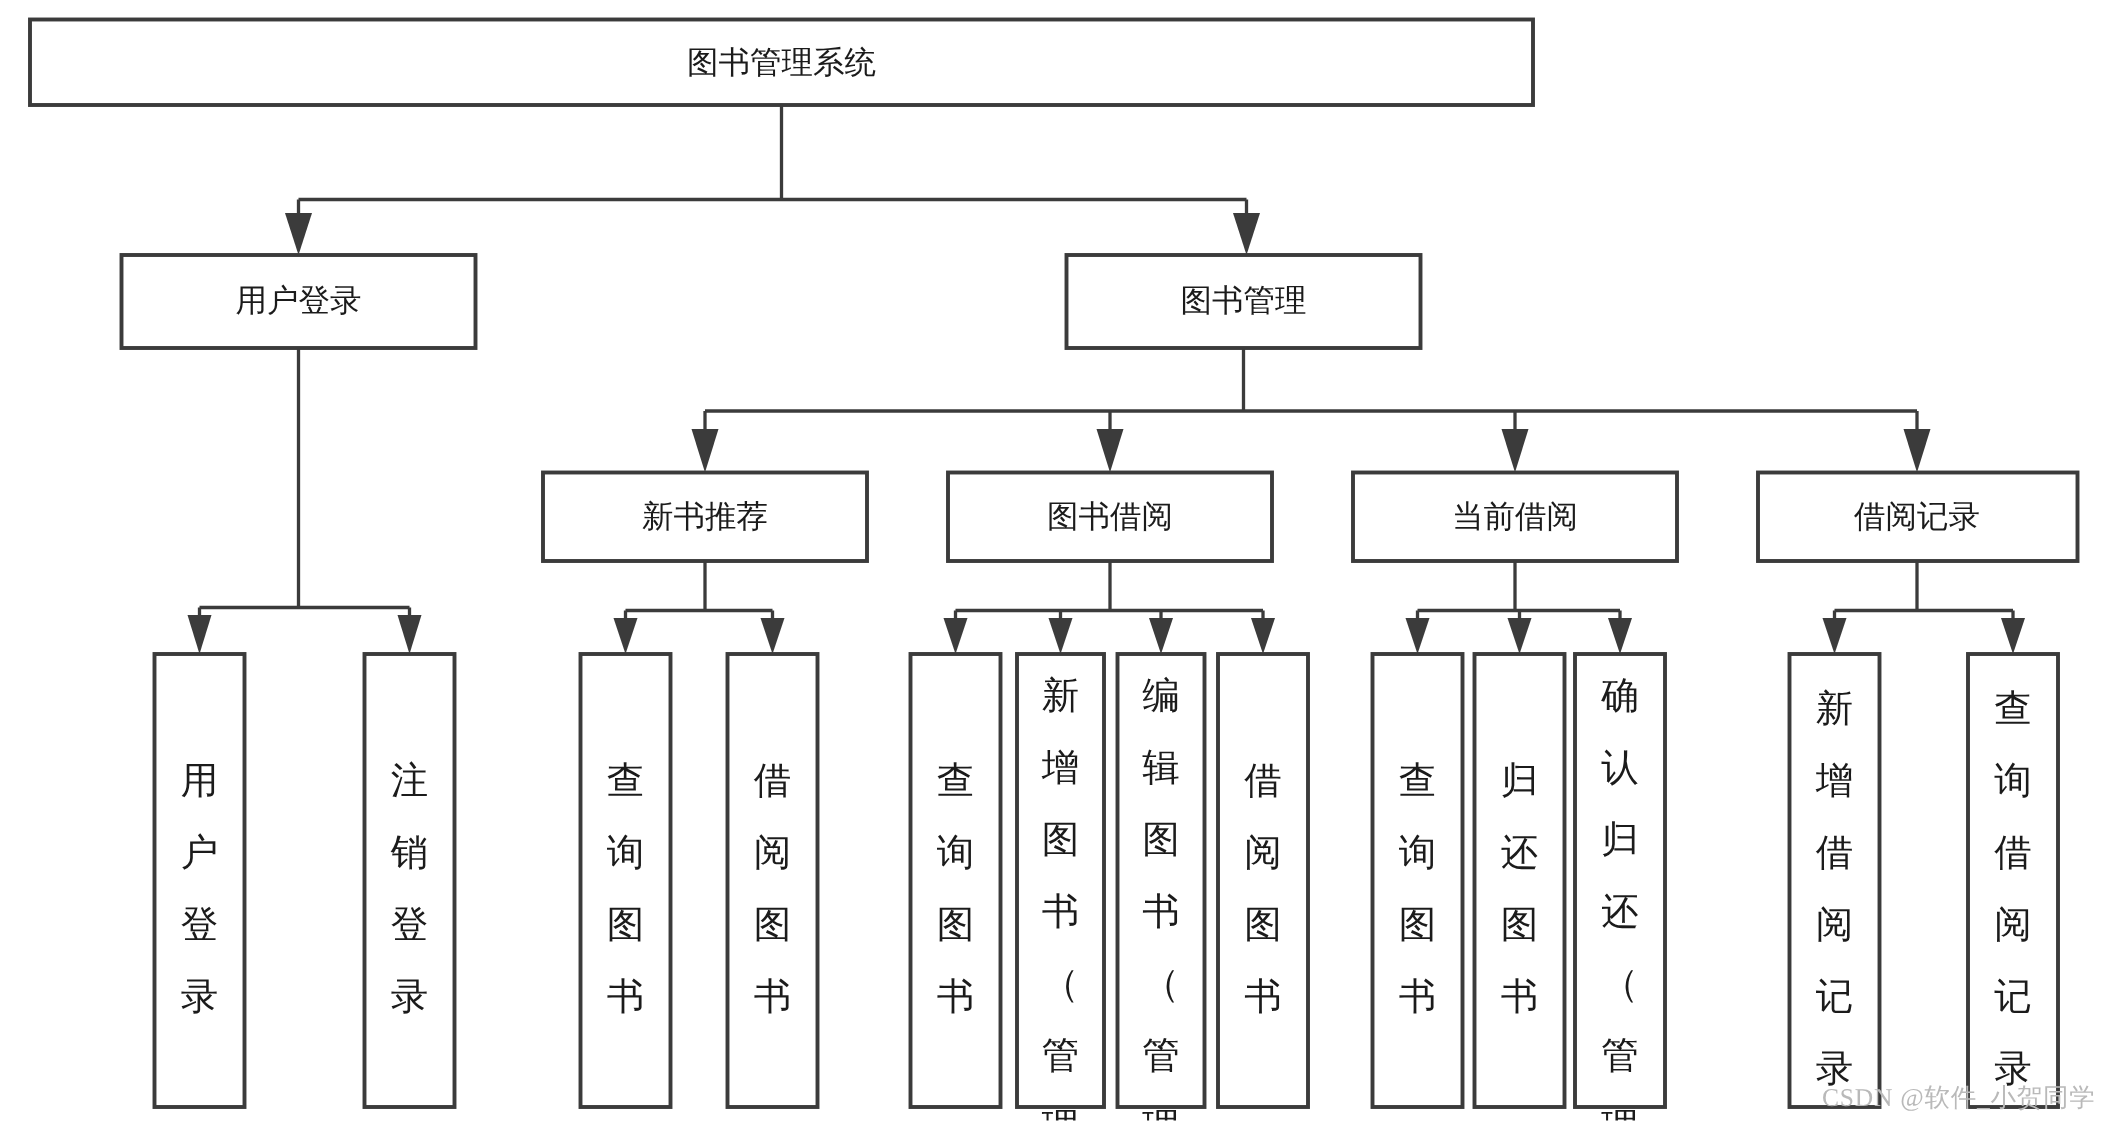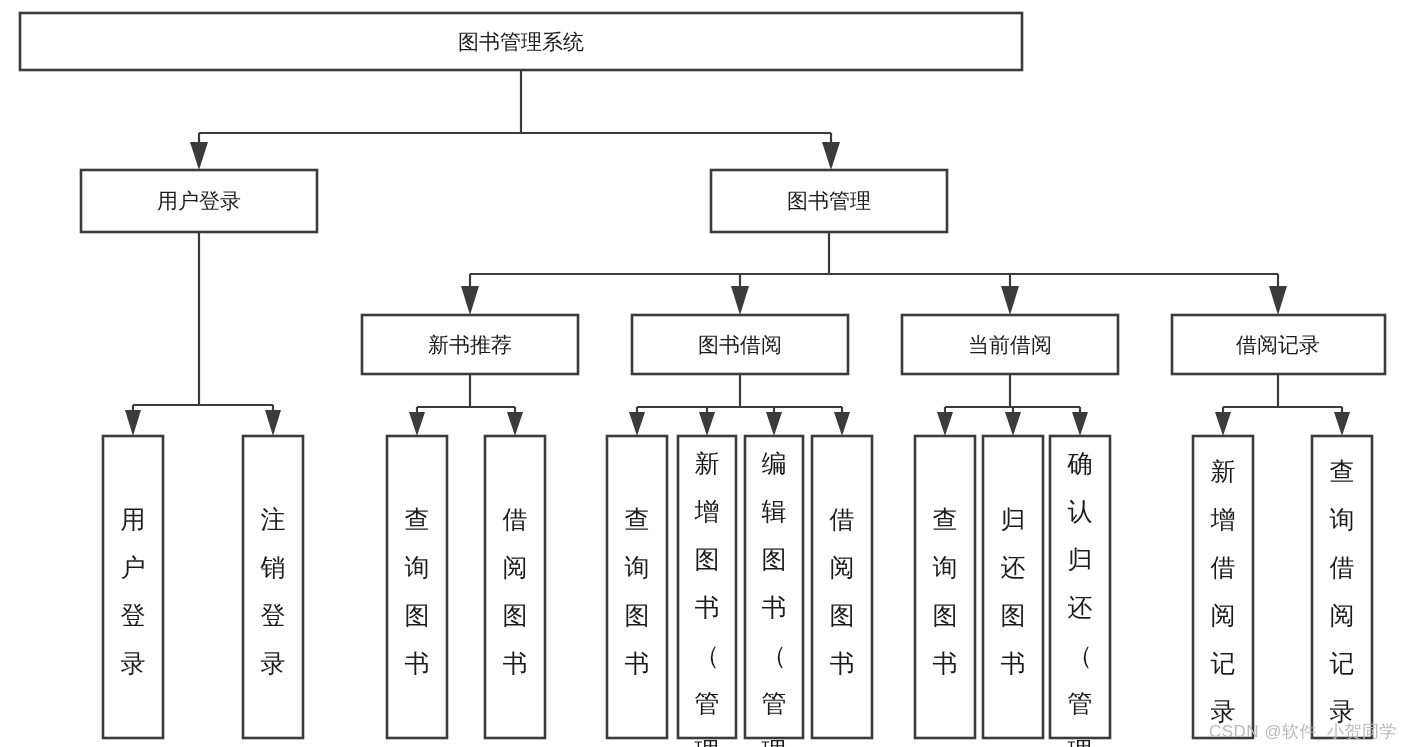--- a/index.html
+++ b/index.html
@@ -23,21 +23,21 @@
   }
   .node-label-v{
     font-family:"Liberation Sans","DejaVu Sans",sans-serif;
     fill:#1b1b1b;
     font-size:25px;
     text-anchor:middle;
   }
   .watermark{
     position:absolute;
     right:8px;bottom:4px;
-    font-family:Liberation Sans, sans-serif;
+    font-family:Liberation Serif, serif;
     font-size:17px;
     color:#b9b9b9;
     letter-spacing:.5px;
     white-space:nowrap;
     user-select:none;
   }
 </style>
 </head>
 <body>
 

